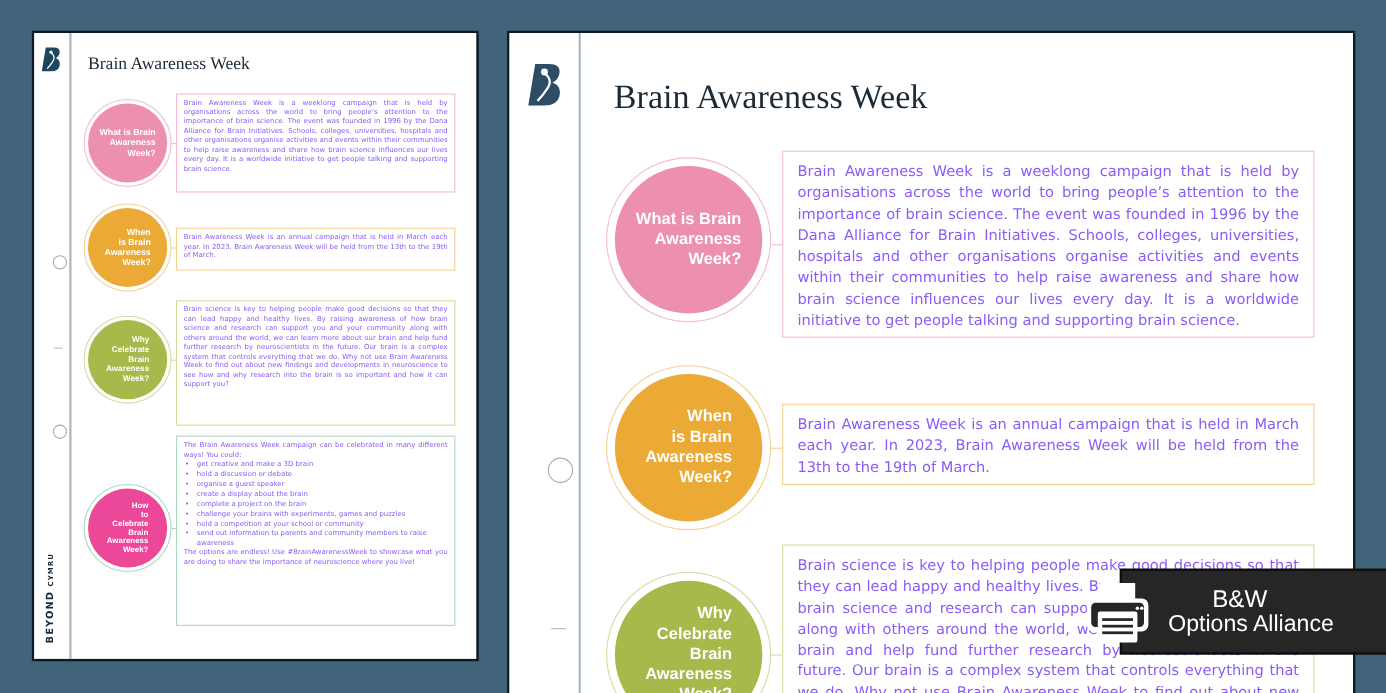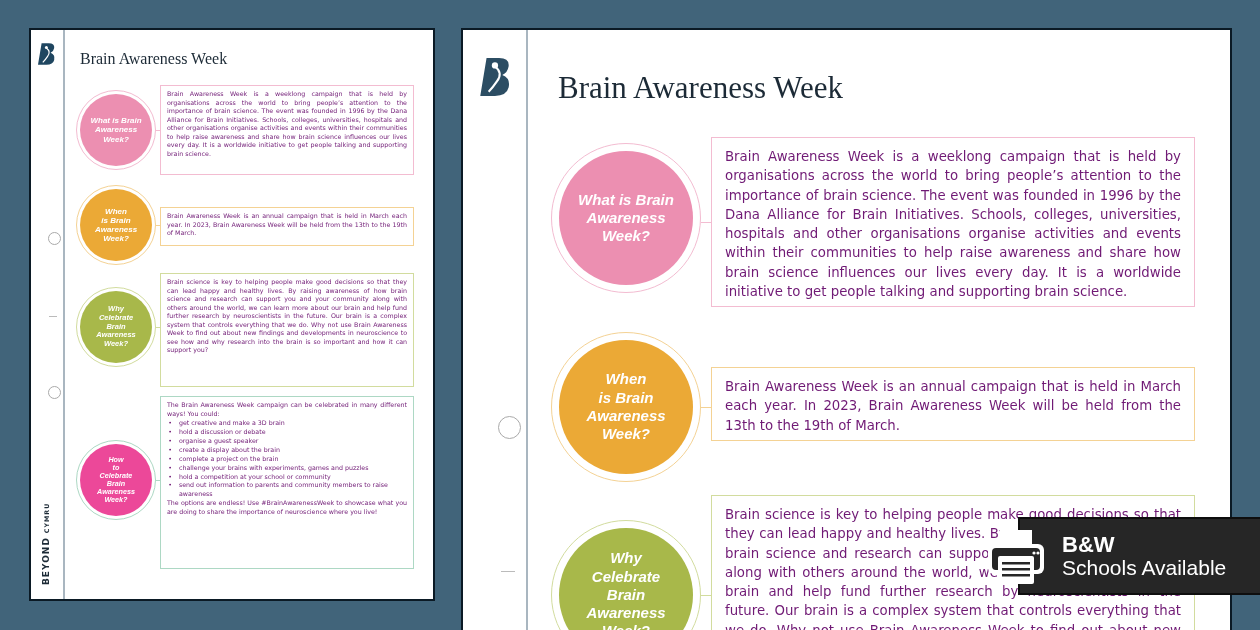--- a/index.html
+++ b/index.html
@@ -24,38 +24,38 @@
   .brand-vert {
     position:absolute; transform:rotate(-90deg); transform-origin:left top;
     font-family:"DejaVu Sans", sans-serif; font-weight:bold; color:#1c2a36; white-space:nowrap; letter-spacing:1px;
   }
   .brand-vert .sub { font-size:0.7em; margin-left:4px; letter-spacing:1px; }
   .circle {
     position:absolute; border-radius:50%; display:flex; align-items:center; justify-content:center;
     text-align:center; color:#fff; font-weight:bold; box-sizing:border-box;
   }
   .circle .inner {
-    border-radius:50%; display:flex; align-items:center; justify-content:center; text-align:center;font-style:italic;
+    border-radius:50%; display:flex; align-items:center; justify-content:center; text-align:right;
   }
   .box {
-    position:absolute; box-sizing:border-box; background:#fff; color:#701a75;
+    position:absolute; box-sizing:border-box; background:#fff; color:#8b5cf6;
     font-family:"DejaVu Sans", sans-serif; text-align:justify;
   }
   .box ul { margin:0; padding-left:0; list-style:none; }
   .box li { position:relative; padding-left:1.9em; text-align:left; }
   .box li:before { content:"•"; position:absolute; left:0.2em; }
   .connector { position:absolute; height:1px; }
   .badge {
     position:absolute; left:1018px; top:517px; width:250px; height:78px;
     background:#262626; border:2px solid #0e0e0e; box-sizing:border-box;
     display:flex; align-items:center; color:#fff;
   }
   .badge .printer { width:64px; height:60px; margin-left:-36px; margin-right:14px; }
   .badge .txt { line-height:1.05; }
-  .badge .t1 { font-weight:bold; font-size:22px; }
+  .badge .t1 { font-weight:normal; font-size:22px;margin-left:40px; }
   .badge .t2 { font-size:21px; }
 </style>
 </head>
 <body>
 
 <div class="page small">
   <div class="margin-line" style="left:32px;"></div>
   <div class="logo" style="left:7px; top:12px; width:18px; height:24px;">
     <svg viewBox="0 0 30 40">
         <path d="M6 2 L18 2 Q28 2 27 10 Q26 16 21 18 Q29 21 27 30 Q25 38 14 38 L0 38 Z" fill="#1f4660"></path>
@@ -178,15 +178,15 @@
       <rect x="14" y="30" width="36" height="28" rx="2" fill="#fff"></rect>
       <rect x="18" y="36" width="28" height="2.5" fill="#262626"></rect>
       <rect x="18" y="42" width="28" height="2.5" fill="#262626"></rect>
       <rect x="18" y="48" width="28" height="2.5" fill="#262626"></rect>
       <circle cx="50" cy="27" r="1.6" fill="#fff"></circle>
       <circle cx="54" cy="27" r="1.6" fill="#fff"></circle>
     </svg>
   </div>
   <div class="txt">
     <div class="t1">B&amp;W</div>
-    <div class="t2">Schools Available</div>
+    <div class="t2">Options Alliance</div>
   </div>
 </div>
 
 </body></html>

